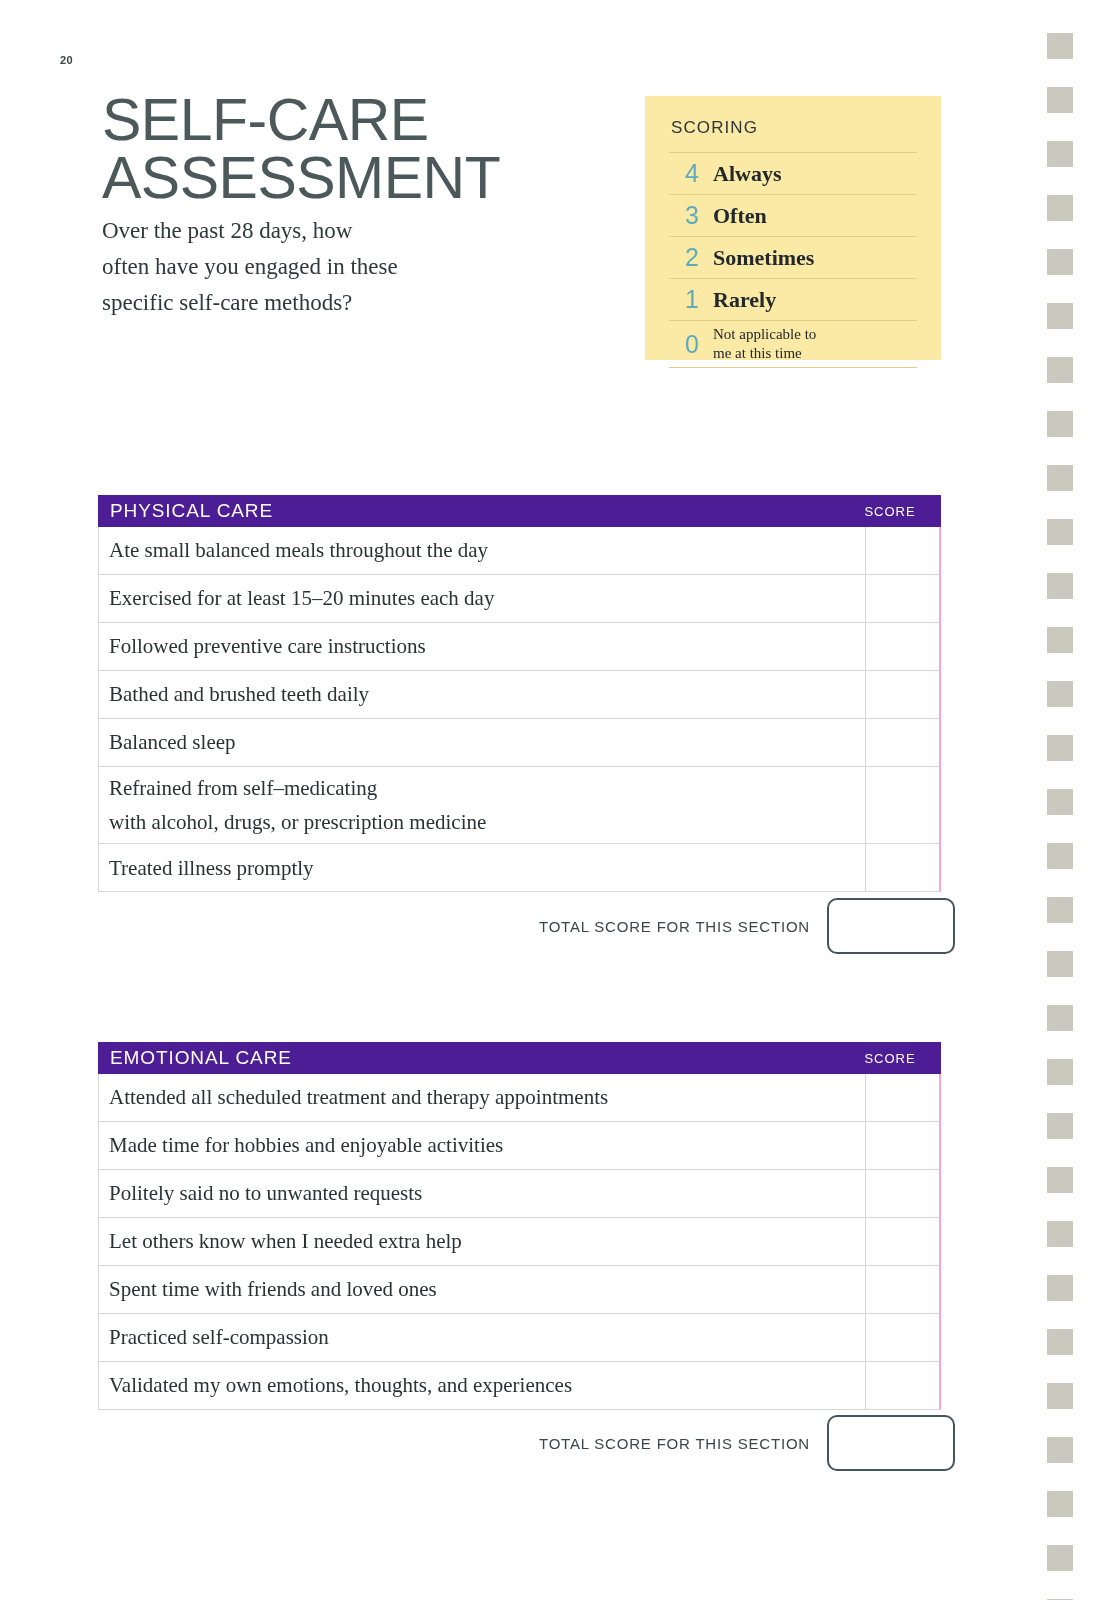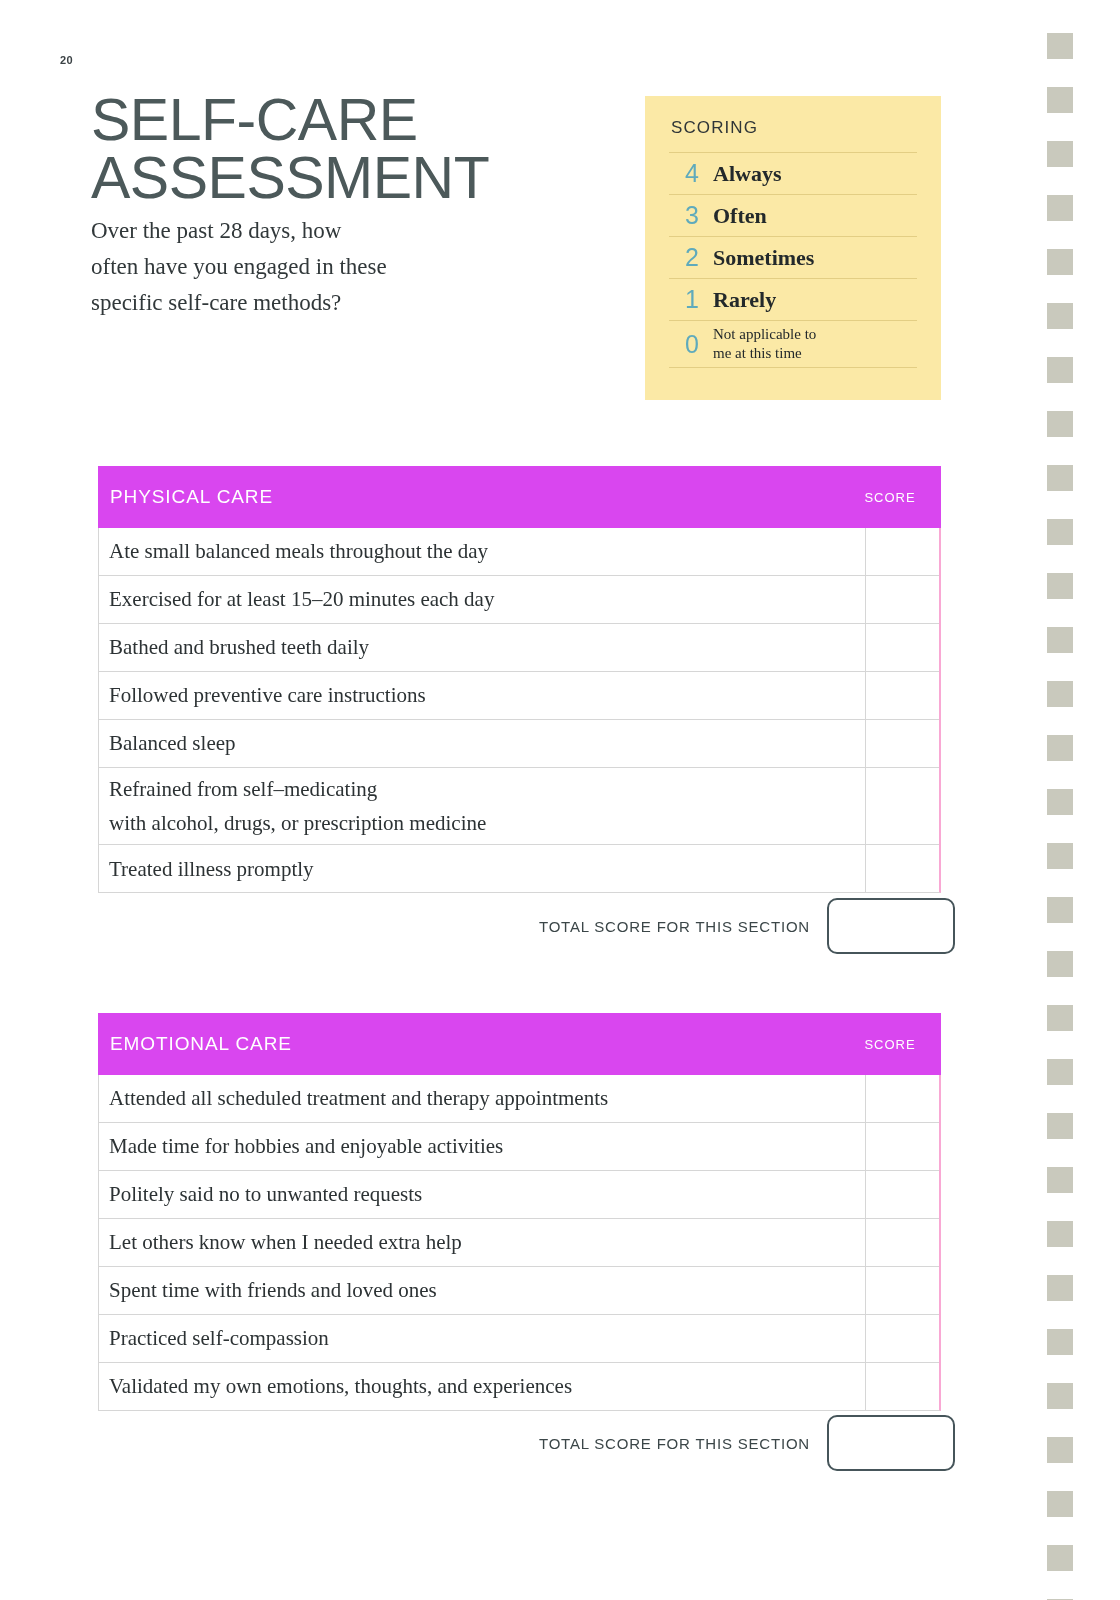--- a/index.html
+++ b/index.html
@@ -40,21 +40,21 @@
     position: absolute;
     left: 0;
     width: 26px;
     height: 26px;
     background: #c9c9bd;
   }
 
   
   .title-block {
     position: absolute;
-    left: 91px;
+    left: 102px;
     top: 92px;
     width: 520px;
   }
   .page-title {
     font-family: "Liberation Sans", sans-serif;
     font-size: 59px;
     line-height: 0.98;
     font-weight: 400;
     color: #4c595a;
     letter-spacing: -0.5px;
@@ -69,21 +69,21 @@
     color: #31383a;
     white-space: pre-line;
   }
 
   
   .scoring-card {
     position: absolute;
     left: 645px;
     top: 96px;
     width: 296px;
-    height: 304px;
+    height: 264px;
     background: #fbe9a6;
     box-sizing: border-box;
     padding: 22px 24px 0 24px;
   }
   .scoring-title {
     font-family: "Liberation Sans", sans-serif;
     font-size: 17px;
     letter-spacing: 1.1px;
     color: #2f3537;
     margin: 0 0 14px 2px;
@@ -125,27 +125,28 @@
   
   .section {
     position: absolute;
     left: 98px;
     width: 843px;
   }
   #section-physical { top: 466px; }
   #section-emotional { top: 1013px; }
 
   .section-header {
-    background: #d946ef;
-    height: 62px;
+    background: #4c1d95;
+    height: 32px;
     display: flex;
     align-items: center;
     justify-content: space-between;
     box-sizing: border-box;
     padding: 0 14px 0 12px;
+    margin-top: 29px;
   }
   .section-title {
     font-family: "Liberation Sans", sans-serif;
     font-size: 19px;
     letter-spacing: 0.9px;
     color: #ffffff;
   }
   .section-score-label {
     font-family: "Liberation Sans", sans-serif;
     font-size: 13px;
@@ -292,25 +293,25 @@
   <div class="rows">
     <div class="row">
       <div class="row-text">Ate small balanced meals throughout the day</div>
       <div class="row-score-cell"></div>
     </div>
     <div class="row">
       <div class="row-text">Exercised for at least 15–20 minutes each day</div>
       <div class="row-score-cell"></div>
     </div>
     <div class="row">
+      <div class="row-text">Followed preventive care instructions</div>
+      <div class="row-score-cell"></div>
+    </div>
+    <div class="row">
       <div class="row-text">Bathed and brushed teeth daily</div>
-      <div class="row-score-cell"></div>
-    </div>
-    <div class="row">
-      <div class="row-text">Followed preventive care instructions</div>
       <div class="row-score-cell"></div>
     </div>
     <div class="row">
       <div class="row-text">Balanced sleep</div>
       <div class="row-score-cell"></div>
     </div>
     <div class="row">
       <div class="row-text">Refrained from self–medicating
 with alcohol, drugs, or prescription medicine</div>
       <div class="row-score-cell"></div>

